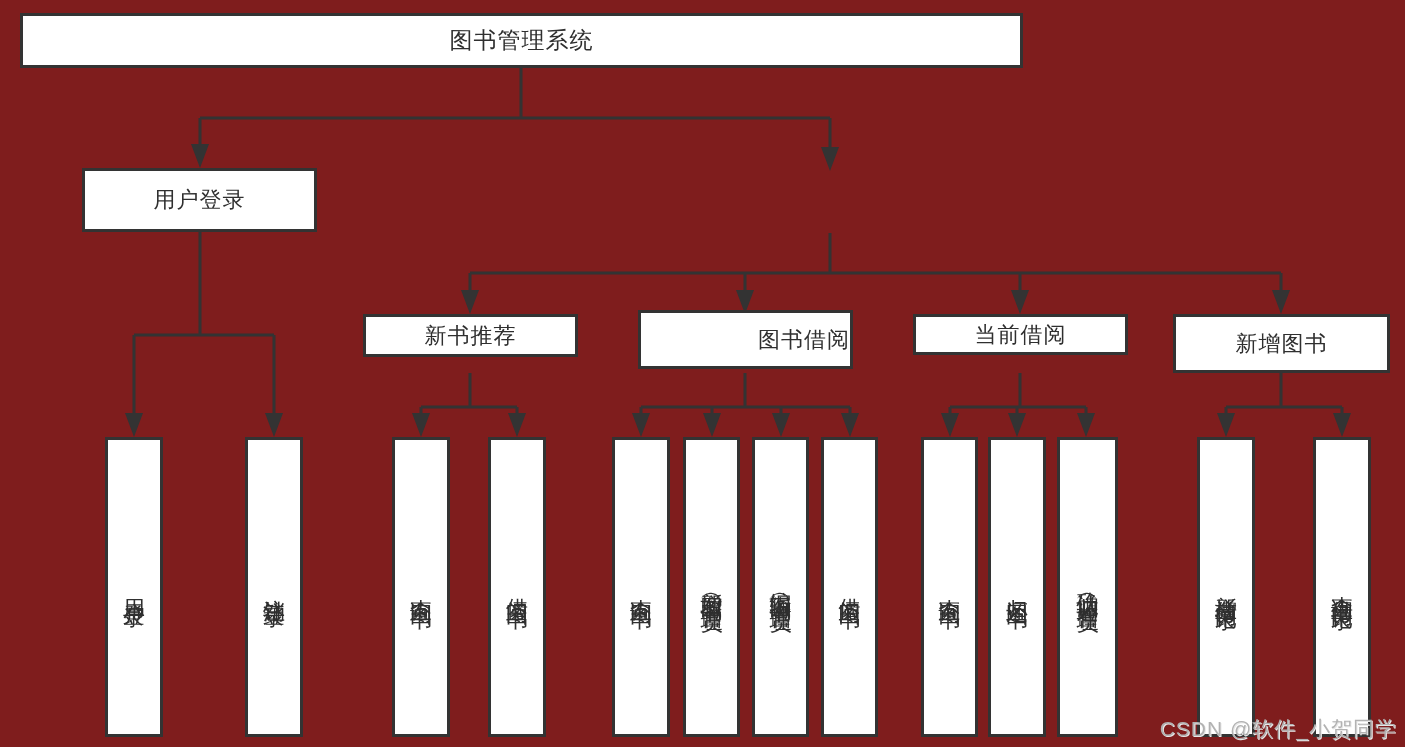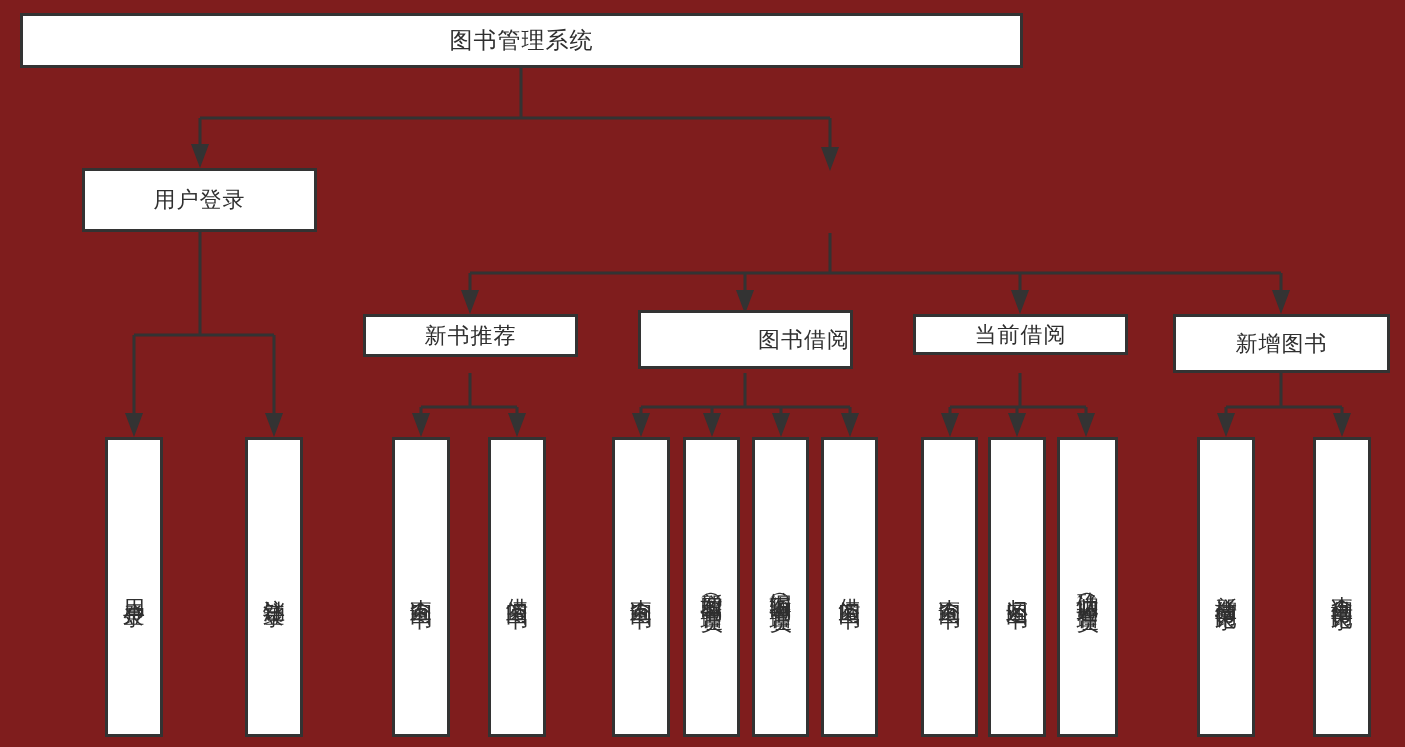--- a/index.html
+++ b/index.html
@@ -154,14 +154,15 @@
     <span class="vtext">确认归还（管理员）</span>
   </div>
 
   <div class="vbox" style="left:1197px;">
     <span class="vtext">新增借阅记录</span>
   </div>
   <div class="vbox" style="left:1313px;">
     <span class="vtext">查询借阅记录</span>
   </div>
 
+  <div class="watermark">CSDN @软件_小贺同学</div>
 
 </div>
 
 </body></html>

